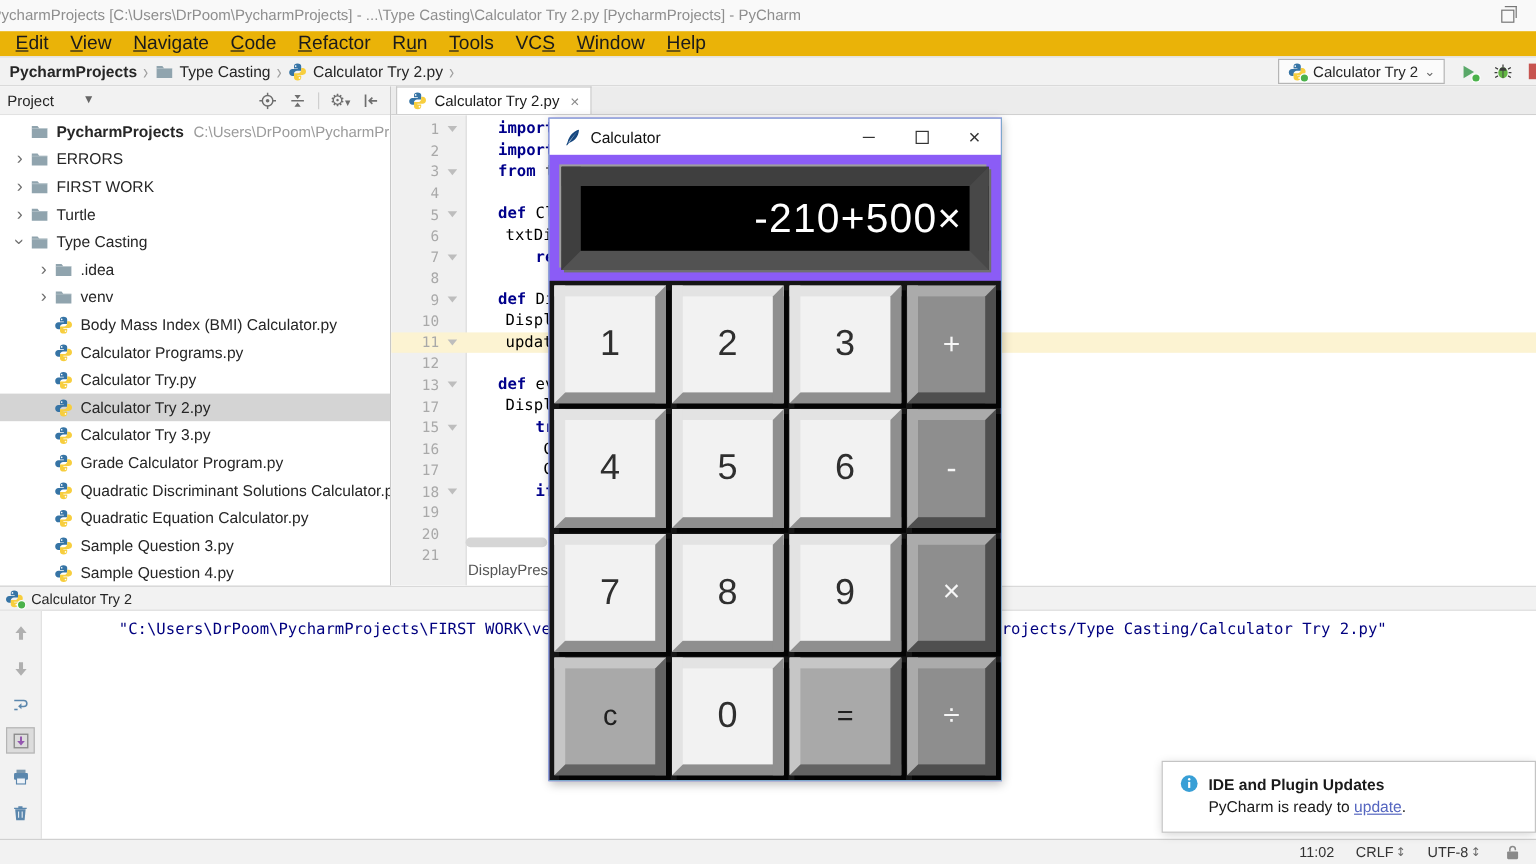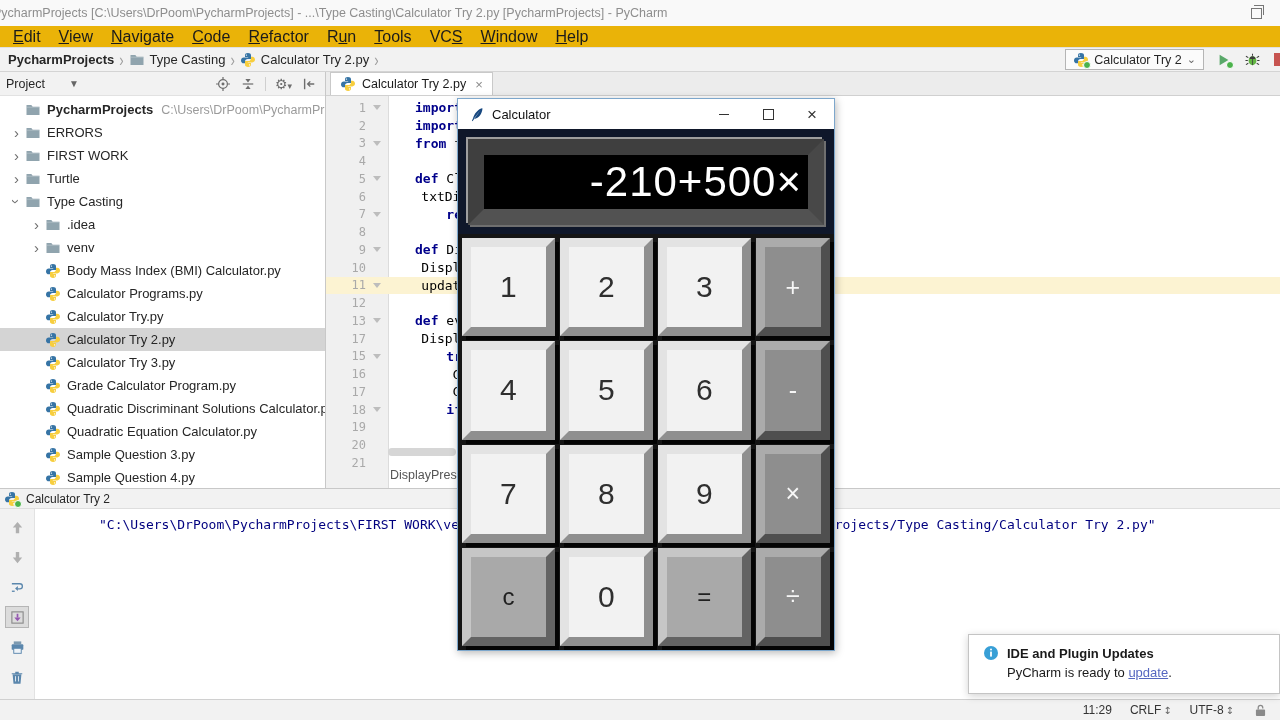--- a/index.html
+++ b/index.html
@@ -63,33 +63,33 @@
   .run-body{flex:1;display:flex;min-height:0;}
   .run-tools{width:34px;flex:0 0 auto;background:#f2f2f2;border-right:1px solid #e2e2e2;display:flex;flex-direction:column;align-items:center;padding-top:7px;gap:8px;}
   .rt-icon{width:24px;height:22px;display:flex;align-items:center;justify-content:center;}
   .rt-icon.sel{background:#dcdcdc;border:1px solid #b5b5b5;box-sizing:border-box;}
   .console{flex:1;padding:8px 0 0 64px;font-family:"DejaVu Sans Mono",monospace;font-size:13px;color:#00007f;white-space:nowrap;overflow:hidden;}
   
   .statusbar{height:20px;flex:0 0 auto;background:#f2f2f2;border-top:1px solid #d0d0d0;display:flex;align-items:center;justify-content:flex-end;gap:18px;padding-right:12px;font-size:12px;color:#333;}
   .sb-item{display:flex;align-items:center;gap:2px;}
   .updn{font-family:"DejaVu Sans",sans-serif;font-size:10px;color:#666;}
   
-  .calc{position:absolute;left:457px;top:98px;width:378px;height:553px;z-index:5;border:1px solid #7da7cc;box-shadow:1px 2px 8px rgba(0,0,0,.28);display:flex;flex-direction:column;background:#0f172a;box-sizing:border-box;}
+  .calc{position:absolute;left:457px;top:98px;width:378px;height:553px;z-index:5;border:1px solid #7da7cc;box-shadow:1px 2px 8px rgba(0,0,0,.28);display:flex;flex-direction:column;background:#8b5cf6;box-sizing:border-box;}
   .calc-title{height:30px;flex:0 0 auto;background:#fff;display:flex;align-items:center;padding-left:10px;gap:8px;font-size:13px;color:#111;}
   .calc-ctrl{margin-left:auto;display:flex;height:100%;}
   .cbtn{width:44px;display:flex;align-items:center;justify-content:center;color:#333;}
   .glyph-min{width:10px;height:1px;background:#333;}
   .glyph-max{width:9px;height:9px;border:1px solid #333;}
   .glyph-close{font-size:17px;color:#333;line-height:1;}
   .calc-body{flex:1;display:flex;flex-direction:column;min-height:0;}
   .calc-display{margin:10px 10px 0;height:86px;box-sizing:border-box;background:#000;
     border:16px solid #3f3f3f;border-bottom-color:#525252;border-right-color:#484848;
     box-shadow:-2px -2px 0 #9e9e9e,2px 2px 0 #6f6f6f;
     display:flex;align-items:center;justify-content:flex-end;padding:0 6px;}
-  .calc-display span{color:#fff;font-size:42px;letter-spacing:1px;line-height:1;}
+  .calc-display span{color:#fff;font-size:34px;letter-spacing:1px;line-height:1;}
   .calc-keys{flex:1;margin-top:9px;min-height:0;background:#151515;display:grid;
     grid-template-columns:1fr 1fr 1fr .8fr;grid-auto-rows:1fr;gap:5px;padding:4px;}
   .key{border-width:9px;border-style:solid;display:flex;align-items:center;justify-content:center;
     box-shadow:4px 4px 0 #040404;box-sizing:border-box;cursor:default;}
   .key.num{background:#f2f2f2;border-color:#e3e3e3 #8f8f8f #8f8f8f #e3e3e3;color:#2f2f2f;font-size:30px;}
   .key.op {background:#8e8e8e;border-color:#ababab #4f4f4f #4f4f4f #ababab;color:#f6f6f6;font-size:25px;}
   .key.mid{background:#a9a9a9;border-color:#c6c6c6 #636363 #636363 #c6c6c6;color:#202020;font-size:24px;}
   
   .notif{position:absolute;right:0;bottom:26px;width:312px;height:60px;background:#fff;border:1px solid #c4c4c4;box-shadow:0 2px 8px rgba(0,0,0,.18);padding:10px 14px;box-sizing:border-box;z-index:6;}
   .notif-title{display:flex;gap:8px;align-items:center;font-size:13px;font-weight:bold;color:#1a1a1a;}
@@ -602,21 +602,21 @@
             </svg>
           </span>
       </div>
       <div class="console">
         <span>"C:\Users\DrPoom\PycharmProjects\FIRST WORK\venv\Scripts\python.exe" "C:/Users/DrPoom/PycharmProjects/Type Casting/Calculator Try 2.py"</span>
       </div>
     </div>
   </div>
 
   <div class="statusbar">
-    <span class="sb-item">11:29</span>
+    <span class="sb-item">11:02</span>
     <span class="sb-item">
       <span>CRLF</span>
         <span class="updn">↕</span>
     </span>
     <span class="sb-item">
       <span>UTF-8</span>
         <span class="updn">↕</span>
     </span>
     <span class="sb-item icon16" id="lock-icon">
         <svg width="11" height="13" viewBox="0 0 12 14">

